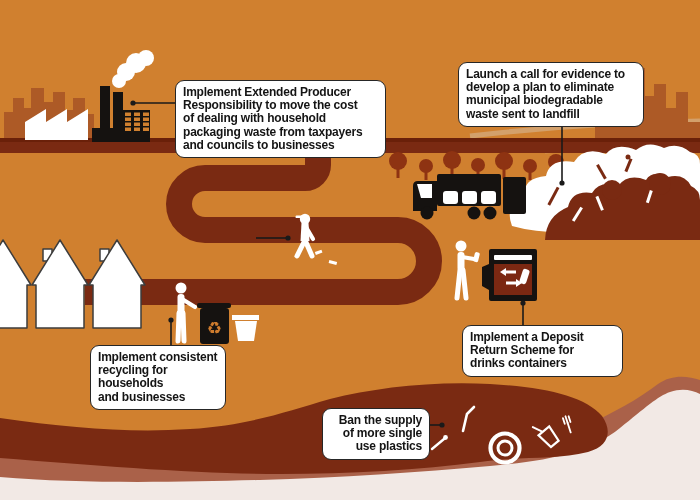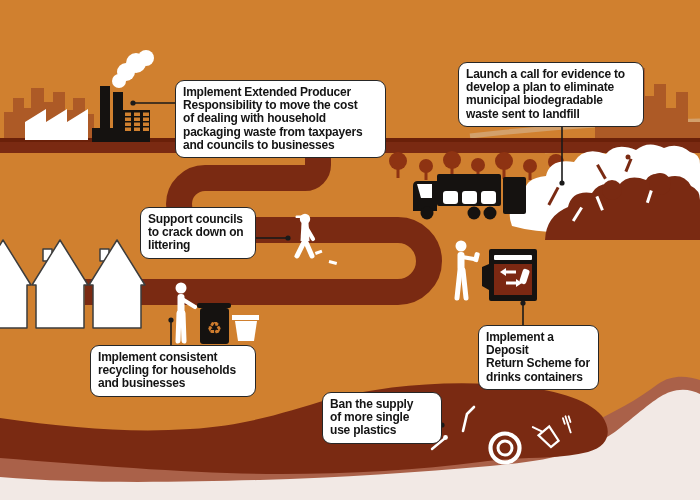--- a/index.html
+++ b/index.html
@@ -20,23 +20,23 @@
   }
   .callout{
     position:absolute;background:var(--callout_bg);
     border:1.6px solid var(--callout_border);border-radius:9px;
     padding:5px 7px;font-weight:bold;font-size:12px;line-height:13.2px;
     color:#141414;white-space:pre-line;letter-spacing:-0.2px;box-sizing:border-box;
   }
   #box-producer{left:175px;top:80px;width:211px;}
   #box-landfill{left:458px;top:62px;width:186px;}
   #box-littering{left:140px;top:207px;width:116px;}
-  #box-recycling{left:90px;top:345px;width:166px;}
-  #box-deposit{left:462px;top:325px;width:121px;margin-left:16px;}
-  #box-plastics{left:322px;top:392px;width:120px;}
+  #box-recycling{left:90px;top:345px;width:136px;}
+  #box-deposit{left:462px;top:325px;width:161px;}
+  #box-plastics{left:322px;top:408px;width:108px;text-align:right;}
 </style>
 </head>
 <body>
 
 <div class="canvas">
 
   <svg class="scene" width="700" height="500" viewBox="0 0 700 500">
 
     <rect x="0" y="0" width="700" height="500" fill="#d0802f"></rect>
 
@@ -263,23 +263,20 @@
 
   <div class="callout" id="box-producer">Implement Extended Producer
 Responsibility to move the cost
 of dealing with household
 packaging waste from taxpayers
 and councils to businesses</div>
   <div class="callout" id="box-landfill">Launch a call for evidence to
 develop a plan to eliminate
 municipal biodegradable
 waste sent to landfill</div>
-  <div class="callout" id="box-littering">Support councils
-to crack down on
-littering</div>
   <div class="callout" id="box-recycling">Implement consistent
 recycling for households
 and businesses</div>
   <div class="callout" id="box-deposit">Implement a Deposit
 Return Scheme for
 drinks containers</div>
   <div class="callout" id="box-plastics">Ban the supply
 of more single
 use plastics</div>
 

